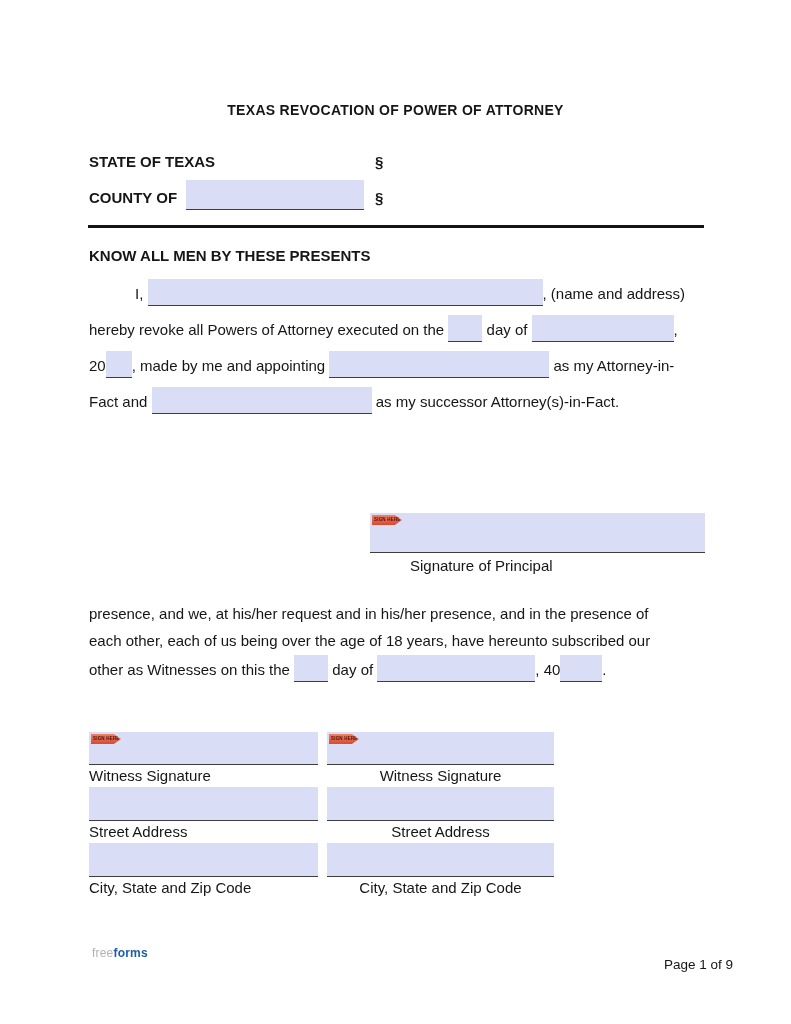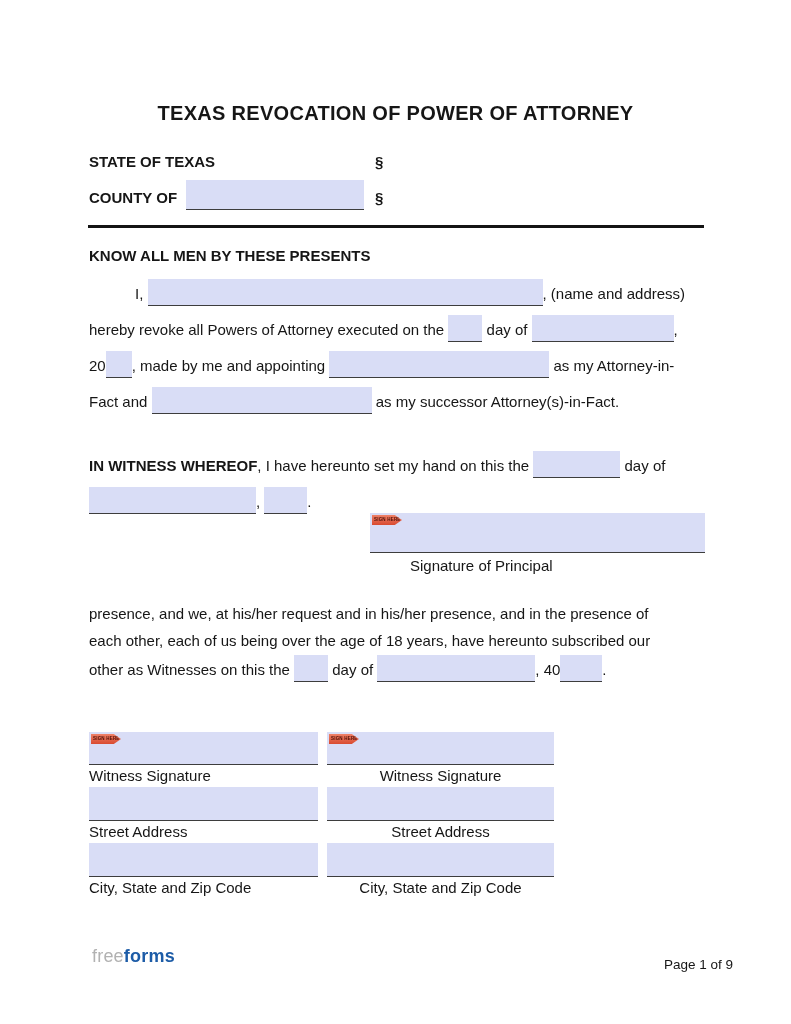--- a/index.html
+++ b/index.html
@@ -3,21 +3,21 @@
 <meta charset="utf-8">
 <style>
   * { margin:0; padding:0; box-sizing:border-box; }
   html,body { background:#ffffff; }
   .page {
     position:relative; width:791px; height:1024px; background:#ffffff;
     font-family:"Liberation Sans", sans-serif; color:#161616; overflow:hidden;
     font-size:15px;
   }
   .abs { position:absolute; }
-  .doc-title { left:0; right:0; top:102px; text-align:center; font-weight:bold; font-size:20px; letter-spacing:.3px; }
+  .doc-title { left:0; right:0; top:102px; text-align:center; font-weight:bold; font-size:14px; letter-spacing:.3px; }
 
   .venue { left:89px; top:144px; width:616px; }
   .venue-row { position:relative; height:36px; line-height:36px; font-weight:bold; white-space:nowrap; }
   .sec-sym { position:absolute; left:286px; top:0; font-weight:bold; }
 
   .fill {
     display:inline-block; background:#d9ddf6; border-bottom:1.5px solid #3d3d3d;
     height:27px; vertical-align:-7px;
   }
   .rule { left:88px; top:225px; width:616px; height:3px; background:#141414; }
@@ -45,21 +45,21 @@
   .wcol.right .w-label { text-align:center; }
 
   .sign-tag {
     position:absolute; top:2px; left:2px; width:30px; height:10px;
     background:linear-gradient(180deg,#ee8168,#d94a30);
     clip-path:polygon(0 0,76% 0,100% 50%,76% 100%,0 100%);
     color:#4d0f07; font-size:4.5px; line-height:10px; padding-left:2px;
     font-weight:bold; letter-spacing:.2px; overflow:hidden; white-space:nowrap;
   }
 
-  .brand { left:92px; top:946px; font-size:18px; letter-spacing:.2px; }
+  .brand { left:92px; top:946px; font-size:12px; letter-spacing:.2px; }
   .brand .free { color:#b2b2b2; font-weight:400; }
   .brand .forms { color:#1d5ca7; font-weight:700; }
   .page-num { right:58px; top:957px; font-size:13.5px; }
 
   
   .w178{width:178px;height:30px;} .w395{width:395px;} .w34{width:34px;} .w142{width:142px;}
   .w26{width:26px;} .w220{width:220px;} .w87{width:87px;} .w167{width:167px;} .w43{width:43px;}
   .w250{width:250px;} .w158{width:158px;} .w42{width:42px;}
 </style>
 </head>
@@ -93,28 +93,20 @@
       <span>hereby revoke all Powers of Attorney executed on the </span><span class="fill w34"></span><span> day of </span><span class="fill w142"></span><span>,</span>
     </div>
     <div>
       <span>20</span><span class="fill w26"></span><span>, made by me and appointing </span><span class="fill w220"></span><span> as my Attorney-in-</span>
     </div>
     <div>
       <span>Fact and </span><span class="fill w220"></span><span> as my successor Attorney(s)-in-Fact.</span>
     </div>
   </div>
 
-  <div class="abs para ww">
-    <div>
-      <span class="bold">IN WITNESS WHEREOF</span><span>, I have hereunto set my hand on this the </span><span class="fill w87"></span><span> day of</span>
-    </div>
-    <div>
-      <span class="fill w167"></span><span>, </span><span class="fill w43"></span><span>.</span>
-    </div>
-  </div>
 
   <div class="abs sigblock">
     <div class="block-field big">
       <span class="sign-tag">SIGN HERE</span>
     </div>
     <div class="sig-label">Signature of Principal</div>
   </div>
 
   <div class="abs para att">
     <div>presence, and we, at his/her request and in his/her presence, and in the presence of</div>

